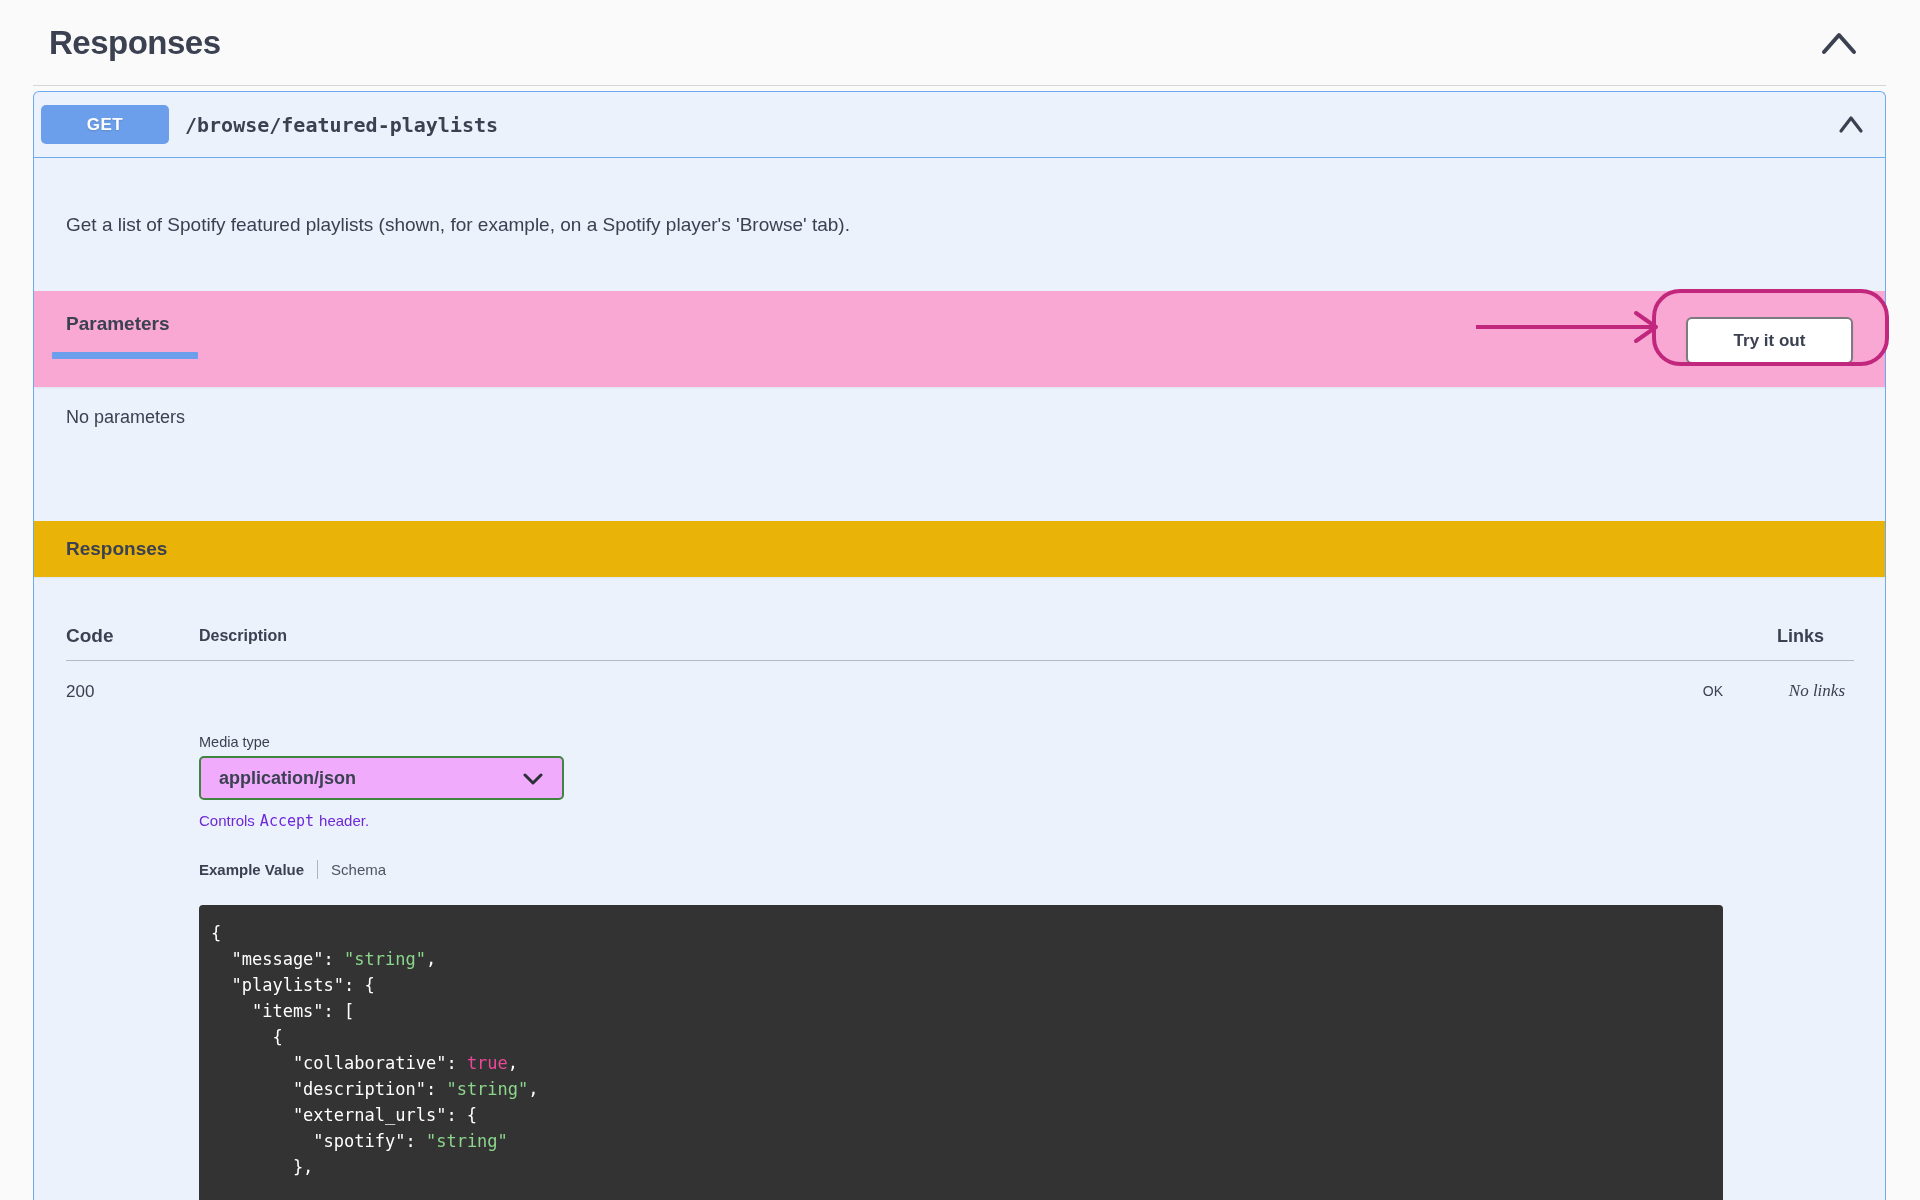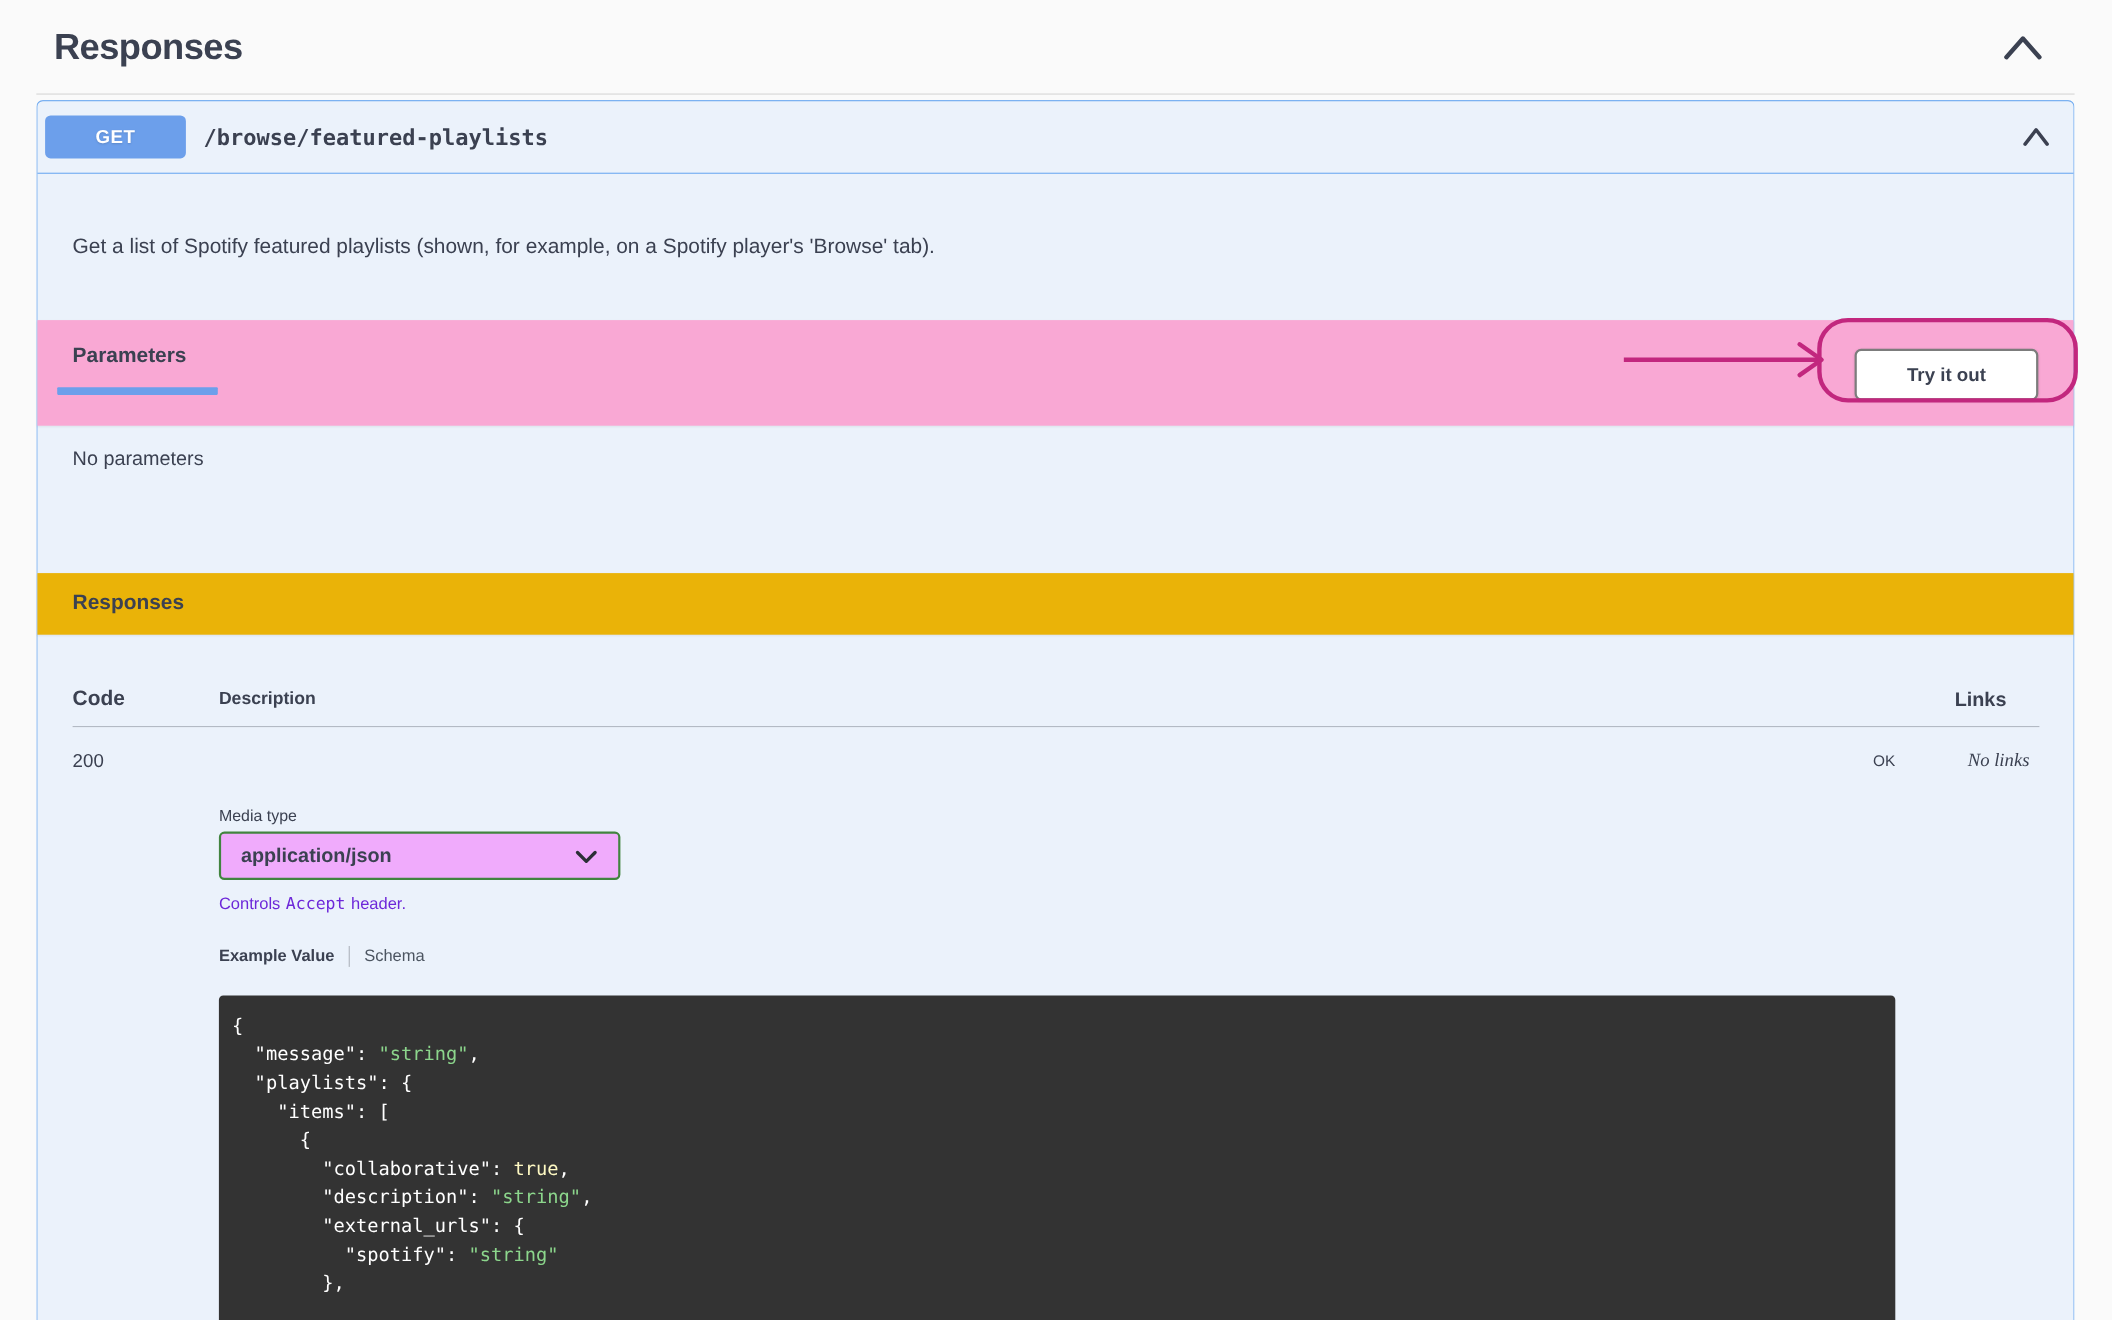--- a/index.html
+++ b/index.html
@@ -166,21 +166,21 @@
     background:#333333;
     border-radius:4px;
     padding:15px 12px;
     font-family:"DejaVu Sans Mono", monospace;
     font-size:17px; line-height:26px;
     overflow:hidden;
   }
   .code-line { white-space:pre; }
   .tok-p { color:#ffffff; }
   .tok-s { color:#8cd68c; }
-  .tok-b { color:#fef9c3; }
+  .tok-b { color:#ec4899; }
 </style>
 </head>
 <body>
 
 <div class="wrap">
 
   <div class="tag-header">
     <div class="tag-title">Responses</div>
     <svg class="chev" width="38" height="26" viewBox="0 0 38 26">
       <polyline points="4,22 19,5 34,22" fill="none" stroke="#3b4151" stroke-width="4" stroke-linecap="round" stroke-linejoin="round"></polyline>

